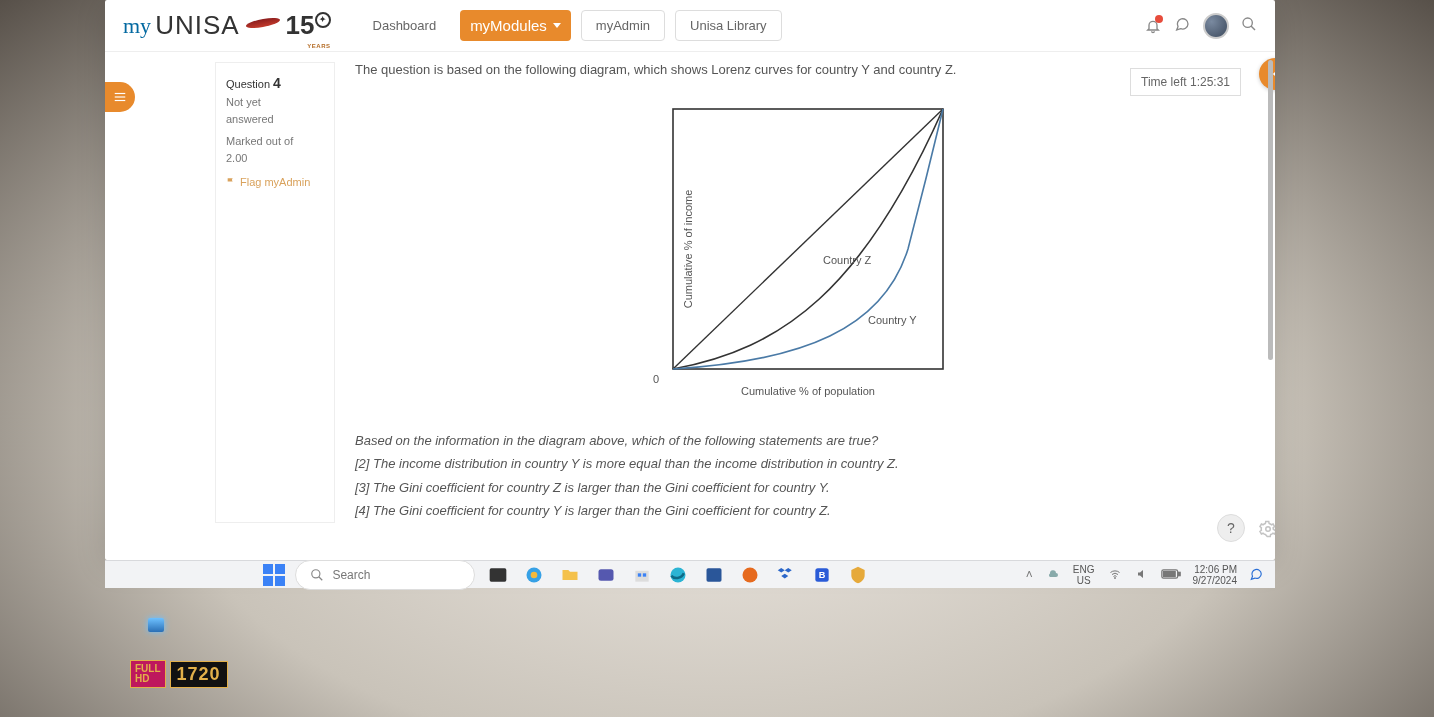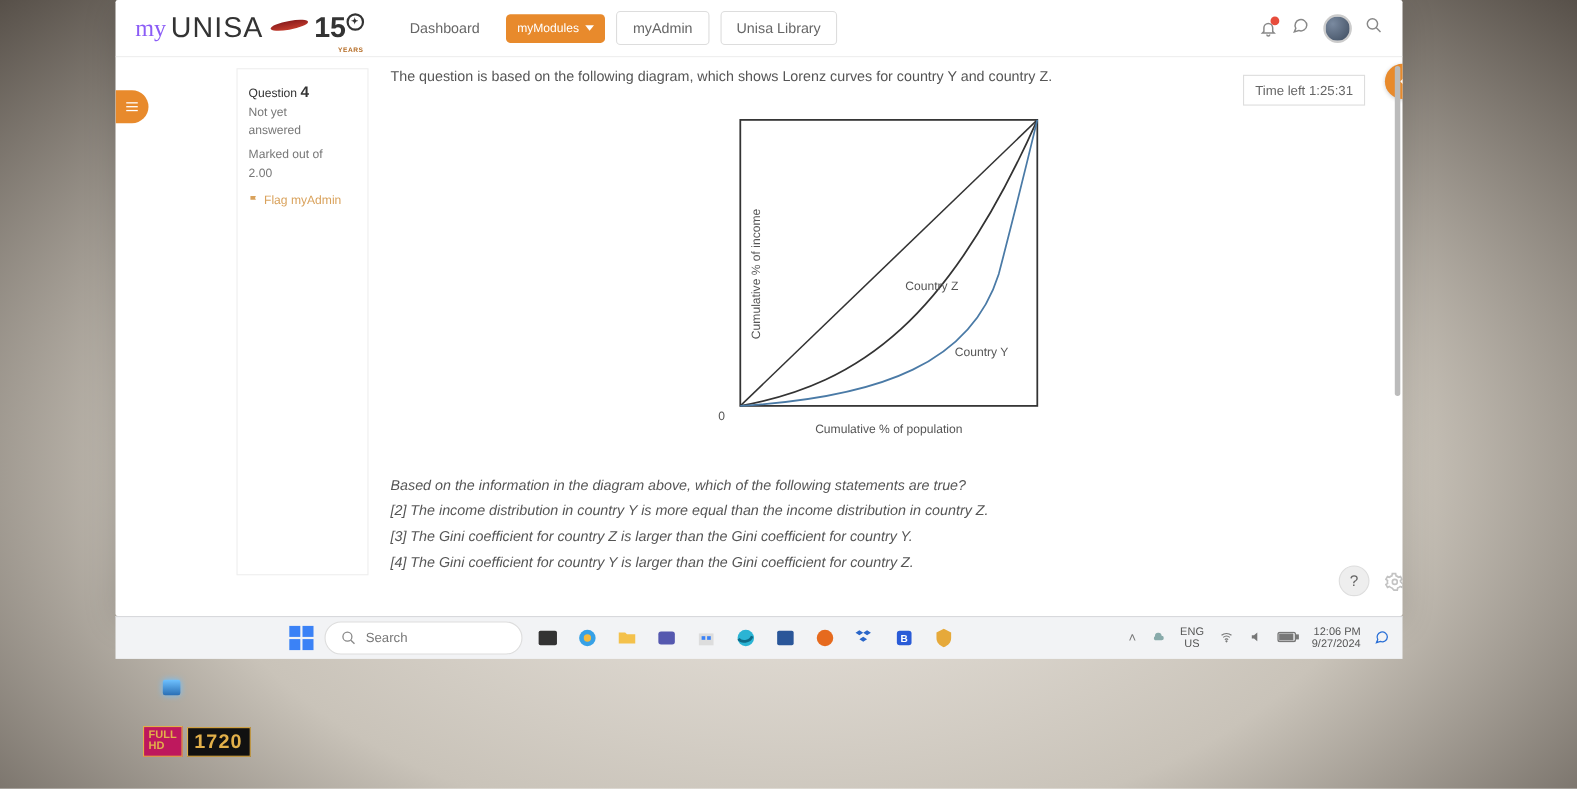--- a/index.html
+++ b/index.html
@@ -25,34 +25,34 @@
   
   .topbar {
     height: 52px;
     display: flex;
     align-items: center;
     padding: 0 18px;
     border-bottom: 1px solid #eee;
     gap: 10px;
   }
   .logo-block { display: flex; align-items: center; gap: 6px; margin-right: 18px; }
-  .logo-my { font-family: "Brush Script MT", cursive; color: #8b5cf6; font-size: 22px; margin-right: -2px; }
+  .logo-my { font-family: "Brush Script MT", cursive; color: #0369a1; font-size: 22px; margin-right: -2px; }
   .logo-text { font-size: 26px; font-weight: 500; color: #333; letter-spacing: 1px; }
   .logo-swoosh { width: 34px; height: 22px; position: relative; }
   .logo-swoosh::before { content:""; position:absolute; left:0; top:4px; width:34px; height:8px; border-radius:50%; background:linear-gradient(#8c1d1d,#c23a2c); transform:skewY(-10deg); }
   .logo-150 { font-size: 26px; font-weight: 700; color: #333; position: relative; }
   .logo-150 .circle { display:inline-block; width:16px; height:16px; border:2px solid #333; border-radius:50%; font-size:8px; line-height:12px; text-align:center; vertical-align: top; margin-top:2px; }
   .logo-sub { position:absolute; bottom:-8px; right:0; font-size:6px; color:#b46b24; letter-spacing:.5px; }
 
   .nav { display: flex; align-items: center; gap: 10px; }
   .nav-link { font-size: 13px; color: #666; padding: 7px 14px; border-radius: 4px; cursor: pointer; }
   .nav-link.pill { border: 1px solid #ddd; }
   .nav-pill-orange {
     background: #e88a2c; color: #fff; padding: 7px 10px; border-radius: 4px;
-    font-size: 11px; display: flex; align-items: center; gap: 6px; cursor: pointer;
+    font-size: 15px; display: flex; align-items: center; gap: 6px; cursor: pointer;
   }
   .chev-down { width:0; height:0; border-left:4px solid transparent; border-right:4px solid transparent; border-top:5px solid #fff; }
 
   .top-right { margin-left: auto; display: flex; align-items: center; gap: 12px; }
   .bell { width:16px; height:18px; position:relative; }
   .bell svg { width:16px; height:18px; }
   .bell-dot { position:absolute; top:-2px; right:-2px; width:8px; height:8px; background:#e74c3c; border-radius:50%; }
   .chat-icon svg { width:18px; height:16px; }
   .avatar { width:26px; height:26px; border-radius:50%; background: radial-gradient(circle at 30% 30%, #7a8aa0, #3d4b5e); border:2px solid #ccc; }
   .search-top svg { width:16px; height:16px; }
@@ -116,21 +116,21 @@
     width:18px; height:18px; opacity:.5;
   }
 
   .scroll-indicator {
     position:absolute; right:2px; top:60px; width:5px; height:490px; background:transparent;
   }
   .scroll-thumb { position:absolute; right:0; top:0; width:5px; height:300px; background:#bbb; border-radius:3px; }
 
   
   .taskbar {
-    position:absolute; left:105px; top:560px; width:1170px; height:39px;
+    position:absolute; left:105px; top:560px; width:1170px; height:28px;
     background:#f2f3f5; border-top:1px solid #d8d9dc;
     display:flex; align-items:center; padding:0 12px; gap:8px;
   }
   .tb-center { margin:0 auto; display:flex; align-items:center; gap:10px; }
   .tb-start { width:22px; height:22px; display:grid; grid-template-columns:1fr 1fr; grid-template-rows:1fr 1fr; gap:2px; cursor:pointer; }
   .tb-start div { background:#3b82f6; }
   .tb-search {
     display:flex; align-items:center; gap:8px; background:#fff; border:1px solid #ddd;
     border-radius:18px; padding:4px 14px; width:180px; height:30px; color:#777; font-size:12px;
   }

